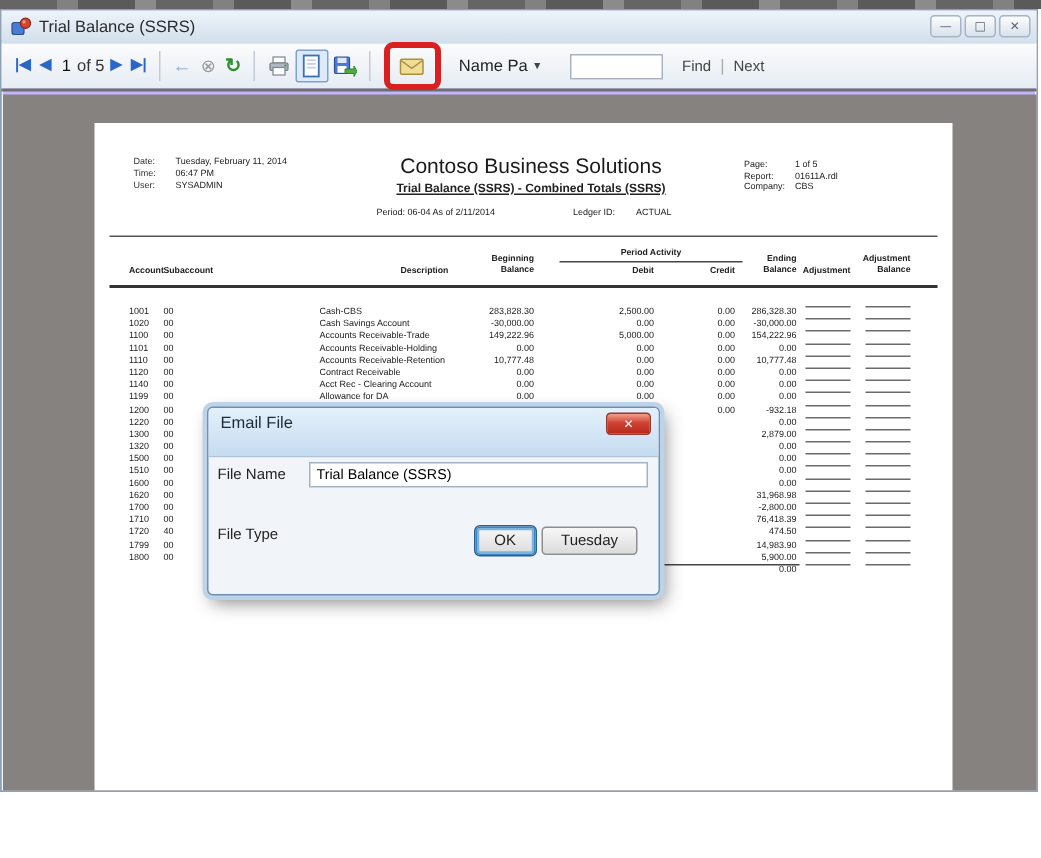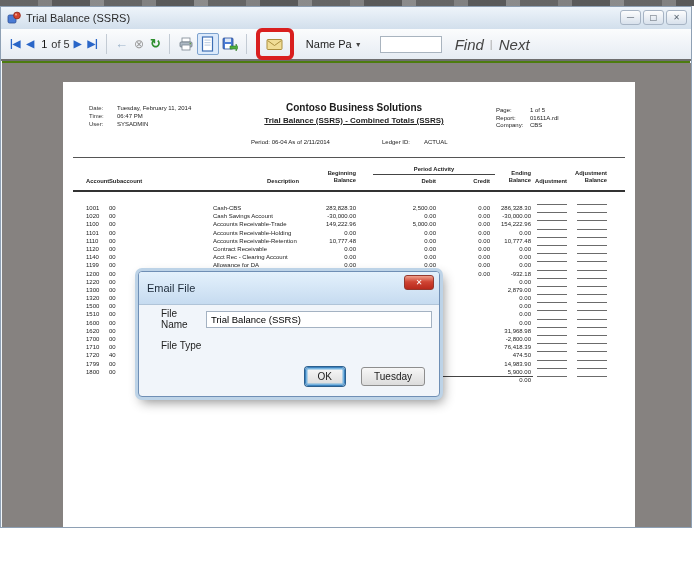--- a/index.html
+++ b/index.html
@@ -3,21 +3,21 @@
 <meta charset="utf-8">
 <style>
   * { margin:0; padding:0; box-sizing:border-box; }
   html,body { width:694px; height:572px; background:#fff; font-family:"Liberation Sans", sans-serif; overflow:hidden; }
   .screen { position:relative; width:694px; height:572px; background:#fff; }
   .topstrip { position:absolute; left:0; top:0; width:694px; height:6px;
     background:repeating-linear-gradient(90deg,#4a4a4a 0 38px,#6b6b6b 38px 52px,#3d3d3d 52px 90px,#777 90px 104px); opacity:.85; }
 
   
   .window { position:absolute; left:0; top:6px; width:692px; height:522px;
-    border:1px solid #8ea0b4; background:#4d7c0f; box-shadow:inset 0 0 0 1px #f2f7fb; }
+    border:1px solid #8ea0b4; background:#c4b5fd; box-shadow:inset 0 0 0 1px #f2f7fb; }
   .titlebar { position:absolute; left:0; top:0; width:100%; height:22px;
     background:linear-gradient(#eef4fa,#d2dfec); display:flex; align-items:center; padding:0 6px; }
   .appicon { width:14px; height:14px; margin-right:5px; display:inline-block; }
   .title { font-size:11px; color:#2b2b2b; }
   .winbtns { position:absolute; right:4px; top:3px; display:flex; gap:2px; }
   .winbtn { width:21px; height:15px; border:1px solid #a7b4c4; border-radius:3px;
     background:linear-gradient(#fdfdfd,#d8e1ec); color:#5a6570; font-size:8px; line-height:12px;
     text-align:center; cursor:default; font-family:"DejaVu Sans", sans-serif; padding:0; }
 
   
@@ -32,34 +32,34 @@
   .gicon { color:#9a9a9a; font-size:12px; }
   .refresh { color:#2e8f2e; font-size:13px; font-weight:bold; }
   .back { color:#9bb3c9; font-size:13px; }
   .iconbtn { width:22px; height:22px; display:flex; align-items:center; justify-content:center;
     background:none; border:none; padding:0; }
   .iconbtn.selected { border:1px solid #7da2ce; background:#dceafb; border-radius:2px; }
   .redbox { border:4px solid #d91f1f; border-radius:6px; padding:1px 4px; margin:0 4px; display:flex; align-items:center; height:32px; }
   .zoomsel { display:flex; align-items:center; gap:3px; margin:0 8px; color:#222; }
   .zoomsel .arrow { font-size:7px; color:#444; }
   .searchbox { width:62px; height:17px; border:1px solid #a9b4bf; background:#fff; font-size:10px; margin:0 10px; padding:0 3px; }
-  .linklike { color:#444; font-size:15px; background:none; border:none; padding:0 3px;font-style:italic; }
+  .linklike { color:#444; font-size:10px; background:none; border:none; padding:0 3px; }
   .findsep { color:#aaa; margin:0 3px; }
 
   
   .viewer { position:absolute; left:1px; top:56px; width:689px; height:464px; background:#868280; overflow:hidden; }
   .page { position:absolute; left:61px; top:19px; width:572px; height:445px; background:#fff; color:#222; }
   .page .lbl { color:#333; }
   .hdr-left { position:absolute; left:26px; top:22px; font-size:6px; line-height:8px; }
   .hdr-left .row { display:flex; }
   .hdr-left .lbl { width:28px; }
   .hdr-right { position:absolute; left:433px; top:25px; font-size:6px; line-height:7.5px; display:flex; }
   .hdr-right .lbls div { width:34px; }
   .hdr-center { position:absolute; left:166px; top:20px; width:250px; text-align:center; }
-  .company-title { font-size:10px; font-weight:bold; color:#1a1a1a; }
+  .company-title { font-size:14px; font-weight:normal; color:#1a1a1a; }
   .report-title { font-size:8px; font-weight:bold; text-decoration:underline; margin-top:3px; }
   .period-row { position:absolute; left:188px; top:57px; font-size:6px; display:flex; }
   .period-row .ledlbl { margin-left:52px; }
   .period-row .ledval { margin-left:14px; }
   .rule-thin { position:absolute; left:10px; right:10px; top:75px; border-top:1px solid #555; }
   .rule-thick { position:absolute; left:10px; right:10px; top:108px; border-top:2px solid #333; }
   .colhead { position:absolute; font-size:5.8px; font-weight:bold; color:#222; line-height:7px; }
   .ch-account { left:23px; top:96px; }
   .ch-sub { left:46px; top:96px; }
   .ch-desc { left:150px; top:96px; width:140px; text-align:center; }
@@ -84,35 +84,35 @@
   .blankline { position:absolute; top:3.6px; border-top:1.5px solid #6b6b6b; }
   .c-adj { left:474px; width:30px; }
   .c-adjb { left:514px; width:30px; }
   .total-rule { position:absolute; left:150px; top:294px; width:320px; border-top:1.5px solid #444; }
 
   
   .dialog { position:absolute; left:136px; top:208px; width:302px; height:126px;
     border:1px solid #6f8fb5; background:#f1f5fa; border-radius:4px;
     box-shadow:0 0 0 3px #bdd3e7, 3px 5px 12px rgba(0,0,0,.45); }
   .dlg-title { height:20px; background:linear-gradient(#e4f1fc,#c6dbf0); border-bottom:1px solid #b0c4d8;
-    border-radius:3px 3px 0 0; display:flex; align-items:center; padding:16px 8px; }
+    border-radius:3px 3px 0 0; display:flex; align-items:flex-end; padding:16px 8px; }
   .dlg-title .txt { font-size:11px; color:#1d2b3a; }
   .dlg-close { position:absolute; right:5px; top:3px; width:30px; height:15px; border:1px solid #93392f;
     border-radius:3px; background:linear-gradient(#f0a08c,#cf4433 45%,#b8291c); color:#fff; font-size:8px;
     line-height:12px; text-align:center; padding:0; font-family:"DejaVu Sans", sans-serif; }
   .dlg-row { position:absolute; left:0; width:100%; display:flex; align-items:center; font-size:10px; color:#222; }
-  .dlg-row .lbl { width:67px; padding-left:22px; }
+  .dlg-row .lbl { width:67px; padding-left:6px; }
   .dlg-input { width:226px; height:17px; border:1px solid #a4b2c2; background:#fff; font-size:9.5px; padding:0 4px;
     font-family:"Liberation Sans", sans-serif; }
   .dlg-select { position:relative; width:226px; height:17px; border:1px solid #a4b2c2; background:#fff; font-size:9.5px;
     line-height:15px; padding:0 4px; }
   .dlg-select .arrowbox { position:absolute; right:0; top:0; width:15px; height:15px;
     background:linear-gradient(#f3f8fc,#d7e6f4); border-left:1px solid #b6c6d6; text-align:center; }
   .dlg-select .arrow { font-size:6px; color:#40576d; line-height:15px; }
-  .dlg-btns { position:absolute; right:14px; bottom:10px; display:flex; gap:16px; }
+  .dlg-btns { position:absolute; right:14px; bottom:26px; display:flex; gap:4px; }
   .dlg-btn { height:19px; border:1px solid #8e8e8e; border-radius:3px;
     background:linear-gradient(#f7f7f7,#dcdcdc); font-size:10px; color:#222; padding:0 12px;
     font-family:"Liberation Sans", sans-serif; }
   .dlg-btn.default { border:1px solid #3f84bf; box-shadow:0 0 0 1.5px #79b5e0 inset, 0 0 0 1px #2b5f8e; }
 
   svg { display:block; }
 </style>
 </head>
 <body>
 
@@ -544,21 +544,21 @@
 
       <div class="dialog">
         <div class="dlg-title">
           <span class="txt">Email File</span>
           <button class="dlg-close">✕</button>
         </div>
         <div class="dlg-row" style="top:36px;">
           <span class="lbl">File Name</span>
           <input class="dlg-input" value="Trial Balance (SSRS)" style="">
         </div>
-        <div class="dlg-row" style="top:68px;">
+        <div class="dlg-row" style="top:79px;">
           <span class="lbl">File Type</span>
         </div>
         <div class="dlg-btns">
           <button class="dlg-btn default">OK</button>
           <button class="dlg-btn">Tuesday</button>
         </div>
       </div>
 
     </div>
   </div>

